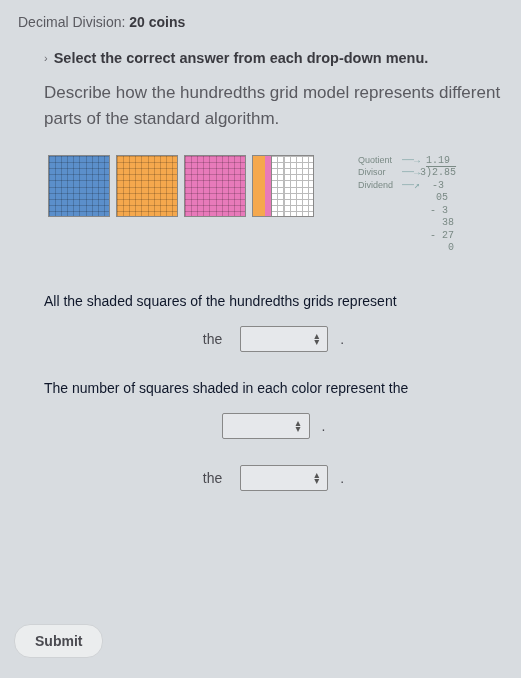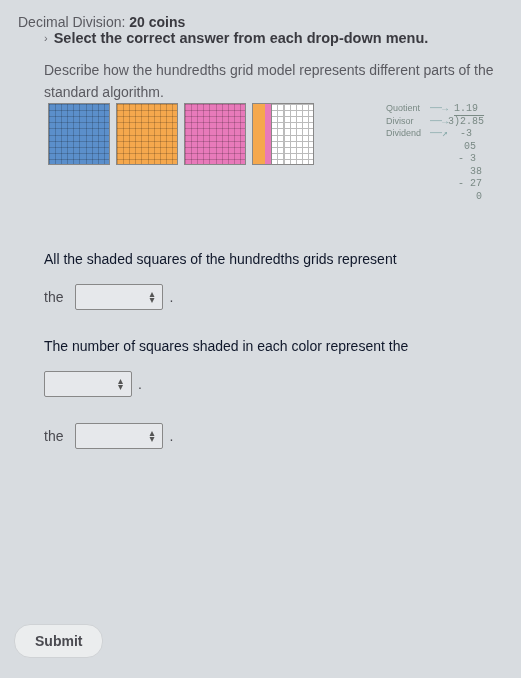--- a/index.html
+++ b/index.html
@@ -6,28 +6,28 @@
 body {
   width: 521px;
   height: 678px;
   background: #d8dce0;
   font-family: -apple-system, BlinkMacSystemFont, "Segoe UI", Arial, sans-serif;
   color: #4a4a50;
   padding: 14px 18px;
   position: relative;
   overflow: hidden;
 }
-.header-line { font-size: 14px; color: #5a5a60; }
+.header-line { font-size: 14px; color: #5a5a60; margin-bottom: 20px; }
 .header-line .bold { font-weight: 700; color: #3a3a40; }
 .content { padding-left: 26px; }
 .instr-row { display: flex; align-items: center; gap: 6px; margin-bottom: 14px; }
 .chevron { font-size: 11px; color: #6a6a70; }
 .instr { font-size: 14.5px; font-weight: 700; color: #3a3a40; text-align: center; }
-.desc { font-size: 14px; color: #5a5a60; line-height: 1.55; }
-.model-row { display: flex; align-items: flex-start; gap: 72px; margin-bottom: 46px; padding-left: 4px; }
+.desc { font-size: 17px; color: #5a5a60; line-height: 1.55; margin-bottom: 22px; }
+.model-row { display: flex; align-items: flex-start; gap: 44px; margin-bottom: 36px; padding-left: 4px; }
 .grids { display: flex; gap: 6px; }
 .grid { width: 62px; height: 62px; border: 1px solid #888; position: relative; background: #fff; }
 .g-blue { background: #5b8fcb; }
 .g-orange { background: #f5a84d; }
 .g-pink { background: #e87aba; }
 .g-partial {
   background:
     repeating-linear-gradient(to right, #bbb 0 1px, transparent 1px 6.1px),
     repeating-linear-gradient(to bottom, #bbb 0 1px, transparent 1px 6.1px),
     #fff;
@@ -47,21 +47,21 @@
   background:
     repeating-linear-gradient(to right, rgba(0,0,0,.18) 0 1px, transparent 1px 6.1px),
     repeating-linear-gradient(to bottom, rgba(0,0,0,.18) 0 1px, transparent 1px 6.1px);
 }
 .algo { font-size: 10px; color: #7a8a85; line-height: 1.25; font-family: "Courier New", monospace; }
 .algo .lbl { display: inline-block; width: 44px; font-family: -apple-system, Arial, sans-serif; font-size: 9px; }
 .algo .arr { color: #8aa; }
 .algo-row { white-space: pre; }
 .overline { text-decoration: overline; }
 .question-line { font-size: 14px; color: #0f172a; margin-bottom: 14px; line-height: 1.5; }
-.answer-line { display: flex; align-items: center; gap: 12px; margin-bottom: 26px; }
+.answer-line { display: flex; align-items: center; gap: 18px; margin-bottom: 26px; justify-content: center; }
 .the { font-size: 14px; color: #4a4a50; }
 .dd {
   width: 88px; height: 26px;
   background: #e6e8eb;
   border: 1px solid #888;
   border-radius: 2px;
   display: flex; align-items: center; justify-content: flex-end;
   padding-right: 8px;
 }
 .dd-icon { font-size: 10px; color: #555; line-height: 0.6; }

